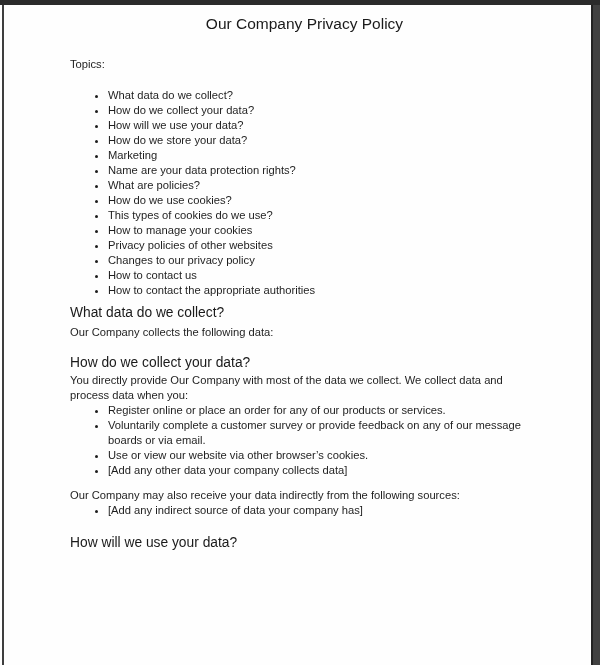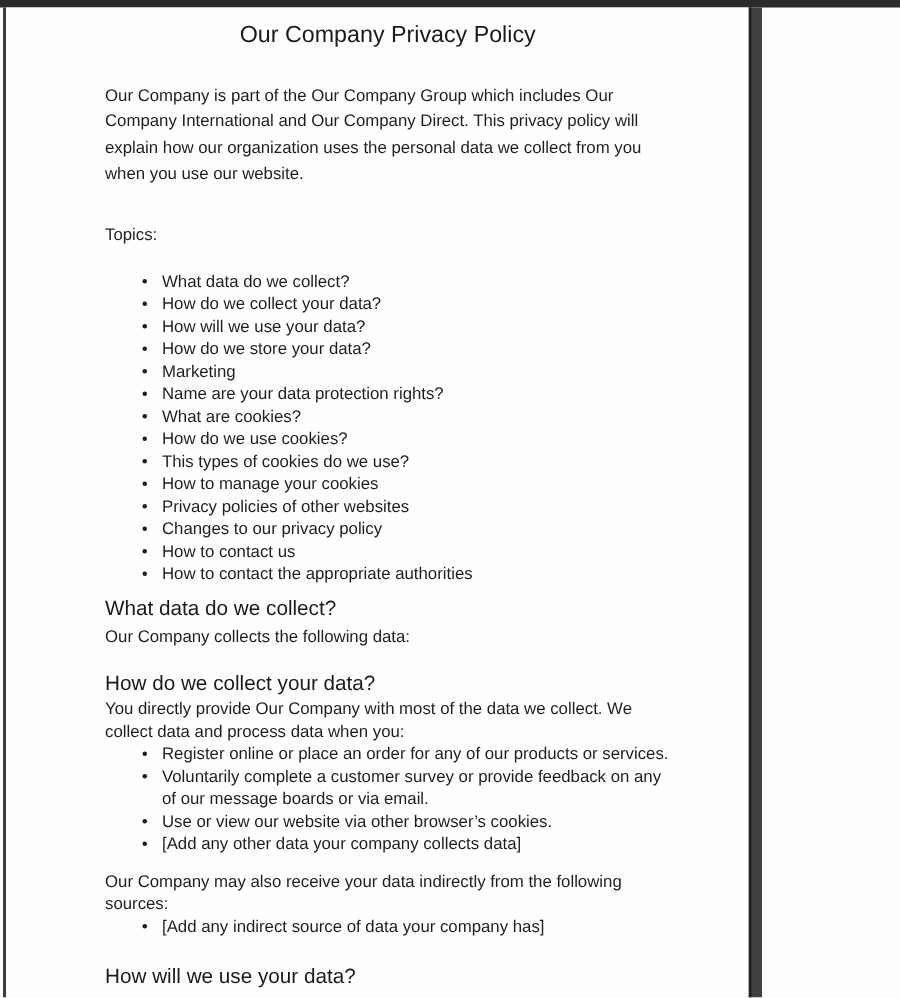--- a/index.html
+++ b/index.html
@@ -4,21 +4,21 @@
 <style>
   * { box-sizing: border-box; }
   html, body {
     margin: 0; padding: 0;
     width: 600px; height: 665px;
     background: #fefefe;
     font-family: "Liberation Sans", sans-serif;
     color: #1e1e1e;
     overflow: hidden;
   }
-  .viewport { position: relative; width: 508px; height: 665px; background: #fefefe; }
+  .viewport { position: relative; width: 600px; height: 665px; background: #fefefe; }
 
   
   .frame-top   { position: absolute; top: 0; left: 0; width: 600px; height: 5px; background: #2b2b2b; }
   .frame-left  { position: absolute; top: 5px; left: 2px; width: 2px; height: 660px; background: #3e3e3e; }
   .frame-right { position: absolute; top: 5px; right: 0; width: 9px; height: 660px;
                  background: #414141; border-left: 2px solid #232323; }
 
   .page {
     position: absolute;
     top: 5px; left: 4px; right: 9px; bottom: 0;
@@ -62,32 +62,31 @@
 
 <div class="viewport">
   <div class="frame-top"></div>
   <div class="frame-left"></div>
   <div class="frame-right"></div>
 
   <div class="page">
 
     <h1 class="doc-title">Our Company Privacy Policy</h1>
 
-    <p class="intro">Our Company is part of the Our Company Group which includes Our Company International and Our Company Direct. This privacy policy will explain how our organization uses the personal data we collect from you when you use our website.</p>
 
     <p class="topics-label">Topics:</p>
 
     <ul class="topics-list">
       <li>What data do we collect?</li>
       <li>How do we collect your data?</li>
       <li>How will we use your data?</li>
       <li>How do we store your data?</li>
       <li>Marketing</li>
       <li>Name are your data protection rights?</li>
-      <li>What are cookies?</li>
+      <li>What are policies?</li>
       <li>How do we use cookies?</li>
       <li>This types of cookies do we use?</li>
       <li>How to manage your cookies</li>
       <li>Privacy policies of other websites</li>
       <li>Changes to our privacy policy</li>
       <li>How to contact us</li>
       <li>How to contact the appropriate authorities</li>
     </ul>
 
     <section class="s1">

